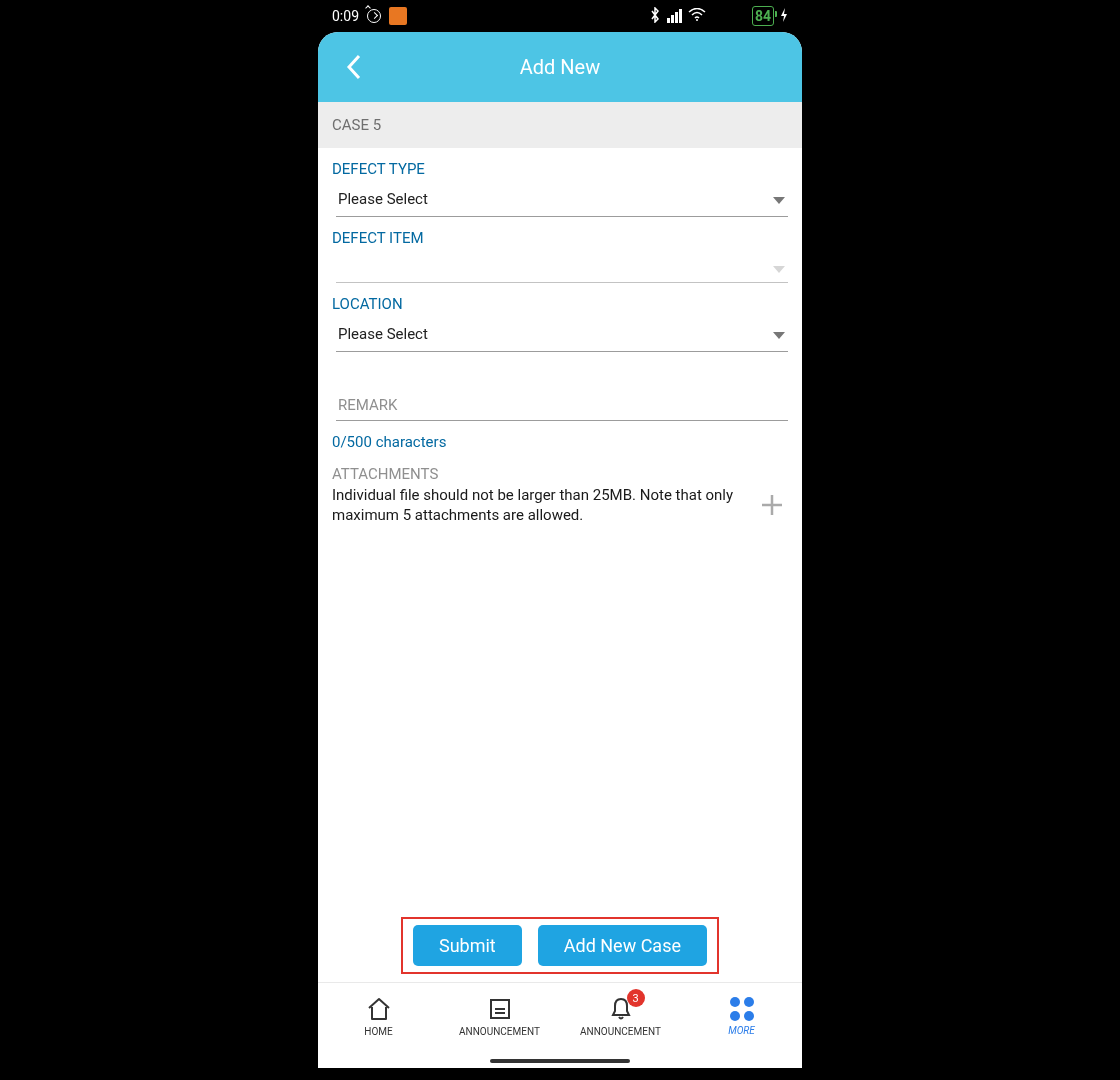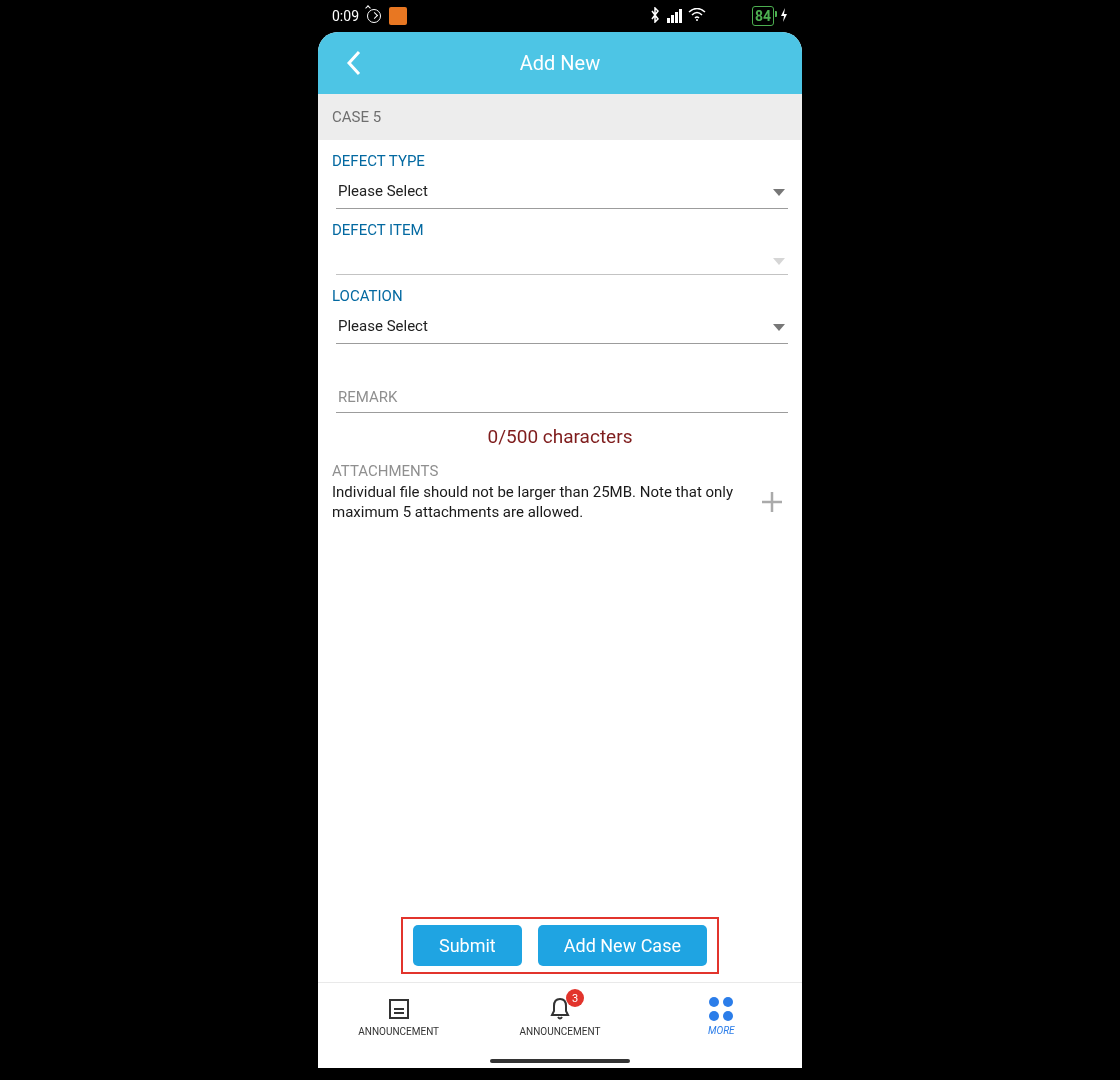--- a/index.html
+++ b/index.html
@@ -11,35 +11,35 @@
   .alarm-icon { width: 14px; height: 14px; border: 1.5px solid #fff; border-radius: 50%; position: relative; display: inline-block; }
   .alarm-icon::after { content: ""; position: absolute; width: 4px; height: 4px; border: 1.5px solid #fff; border-left: none; border-bottom: none; top: 3px; left: 4px; transform: rotate(45deg); }
   .alarm-icon::before { content: ""; position: absolute; width: 3px; height: 3px; border-top: 1.5px solid #fff; border-right: 1.5px solid #fff; top: -4px; left: -2px; transform: rotate(-45deg);}
   .app-badge { width: 18px; height: 18px; background: #e87722; border-radius: 2px; display: inline-flex; align-items: center; justify-content: center; font-size: 9px; color: #fff; }
   .signal-bars { display: inline-flex; align-items: flex-end; gap: 1px; }
   .signal-bars span { width: 3px; background: #fff; }
   .signal-bars span:nth-child(1){height:5px;} .signal-bars span:nth-child(2){height:8px;} .signal-bars span:nth-child(3){height:11px;} .signal-bars span:nth-child(4){height:14px;}
   .battery { display: inline-flex; align-items: center; gap: 2px; border: 1.5px solid #4caf50; border-radius: 3px; padding: 1px 2px; color: #4caf50; font-size: 14px; font-weight: bold; position: relative; margin-left: 40px; }
   .battery::after { content: ""; position: absolute; right: -4px; top: 4px; width: 2px; height: 6px; background: #4caf50; border-radius: 0 1px 1px 0; }
   .screen { position: relative; width: 100%; height: calc(100% - 44px); background: #fff; border-radius: 20px 20px 0 0; overflow: hidden; display: flex; flex-direction: column; }
-  .header { background: #4dc5e5; height: 62px; display: flex; align-items: center; justify-content: center; position: relative; color: #fff; font-size: 20px; }
+  .header { background: #4dc5e5; height: 70px; display: flex; align-items: center; justify-content: center; position: relative; color: #fff; font-size: 20px; }
   .back-btn { position: absolute; left: 28px; top: 50%; transform: translateY(-50%); display: flex; align-items: center; }
   .back-btn svg { width: 16px; height: 26px; stroke: #fff; stroke-width: 3; fill: none; }
   .section-header { background: #ededed; color: #6f6f6f; font-size: 15px; padding: 14px 14px; }
   .form { flex: 1; overflow: auto; }
   .field { padding: 12px 14px 0 14px; }
   .field-label { color: #0369a1; font-size: 15px; margin-bottom: 12px; display: block; }
   .select { position: relative; display: block; width: calc(100% - 4px); margin-left: 4px; border-bottom: 1px solid #9c9c9c; padding: 0 26px 8px 2px; font-size: 15px; color: #222; min-height: 24px; }
   .select.disabled { opacity: 0.6; }
   .select .caret { position: absolute; right: 2px; top: 2px; }
   .select .caret svg { width: 14px; height: 10px; fill: #777; }
   .remark-wrap { padding: 42px 14px 2px 14px; }
   .remark { width: calc(100% - 4px); margin-left: 4px; border: none; border-bottom: 1px solid #9c9c9c; font-size: 15px; padding: 2px 2px 6px 2px; outline: none; }
   .remark::placeholder { color: #8f8f8f; }
-  .counter { text-align: center; color: #7f1d1d; font-size: 19px; padding: 10px 14px 8px; }
+  .counter { text-align: left; color: #0369a1; font-size: 15px; padding: 10px 14px 8px; }
   .attach { padding: 6px 14px; }
   .attach-label { color: #8f8f8f; font-size: 15px; margin-bottom: 2px; }
   .attach-row { display: flex; align-items: center; gap: 14px; }
   .attach-note { color: #1a1a1a; font-size: 15px; flex: 1; line-height: 1.35; }
   .plus-btn { width: 32px; height: 32px; display: flex; align-items: center; justify-content: center; }
   .plus-btn svg { width: 24px; height: 24px; stroke: #aaa; stroke-width: 2.5; }
   .spacer { flex: 1; }
   .actions { display: flex; justify-content: center; gap: 16px; padding: 8px 0; }
   .actions-highlight { border: 2px solid #e2342c; padding: 6px 10px; display: flex; gap: 16px; }
   .btn { background: #1fa4e2; color: #fff; border-radius: 5px; font-size: 18px; padding: 10px 26px; border: none; cursor: pointer; text-align: center; }
@@ -158,20 +158,26 @@
     <div class="actions">
       <div class="actions-highlight">
         <button class="btn">Submit</button>
         <button class="btn">Add New Case</button>
       </div>
     </div>
 
     <div class="bottom-nav">
       <div class="nav-item">
         <svg viewBox="0 0 26 26">
+            <path d="M3 12 L13 3 L23 12 M6 11 L6 23 L20 23 L20 11" stroke-linejoin="round"></path>
+          </svg>
+        <span>HOME</span>
+      </div>
+      <div class="nav-item">
+        <svg viewBox="0 0 26 26">
             <rect x="4" y="4" width="18" height="18"></rect>
             <line x1="8" y1="13" x2="18" y2="13"></line>
             <line x1="8" y1="17" x2="18" y2="17"></line>
           </svg>
         <span>ANNOUNCEMENT</span>
       </div>
       <div class="nav-item">
         <svg viewBox="0 0 26 26">
             <path d="M13 3 C9 3 7 6 7 10 L7 15 L5 19 L21 19 L19 15 L19 10 C19 6 17 3 13 3 Z M11 21 Q13 24 15 21"></path>
           </svg>

